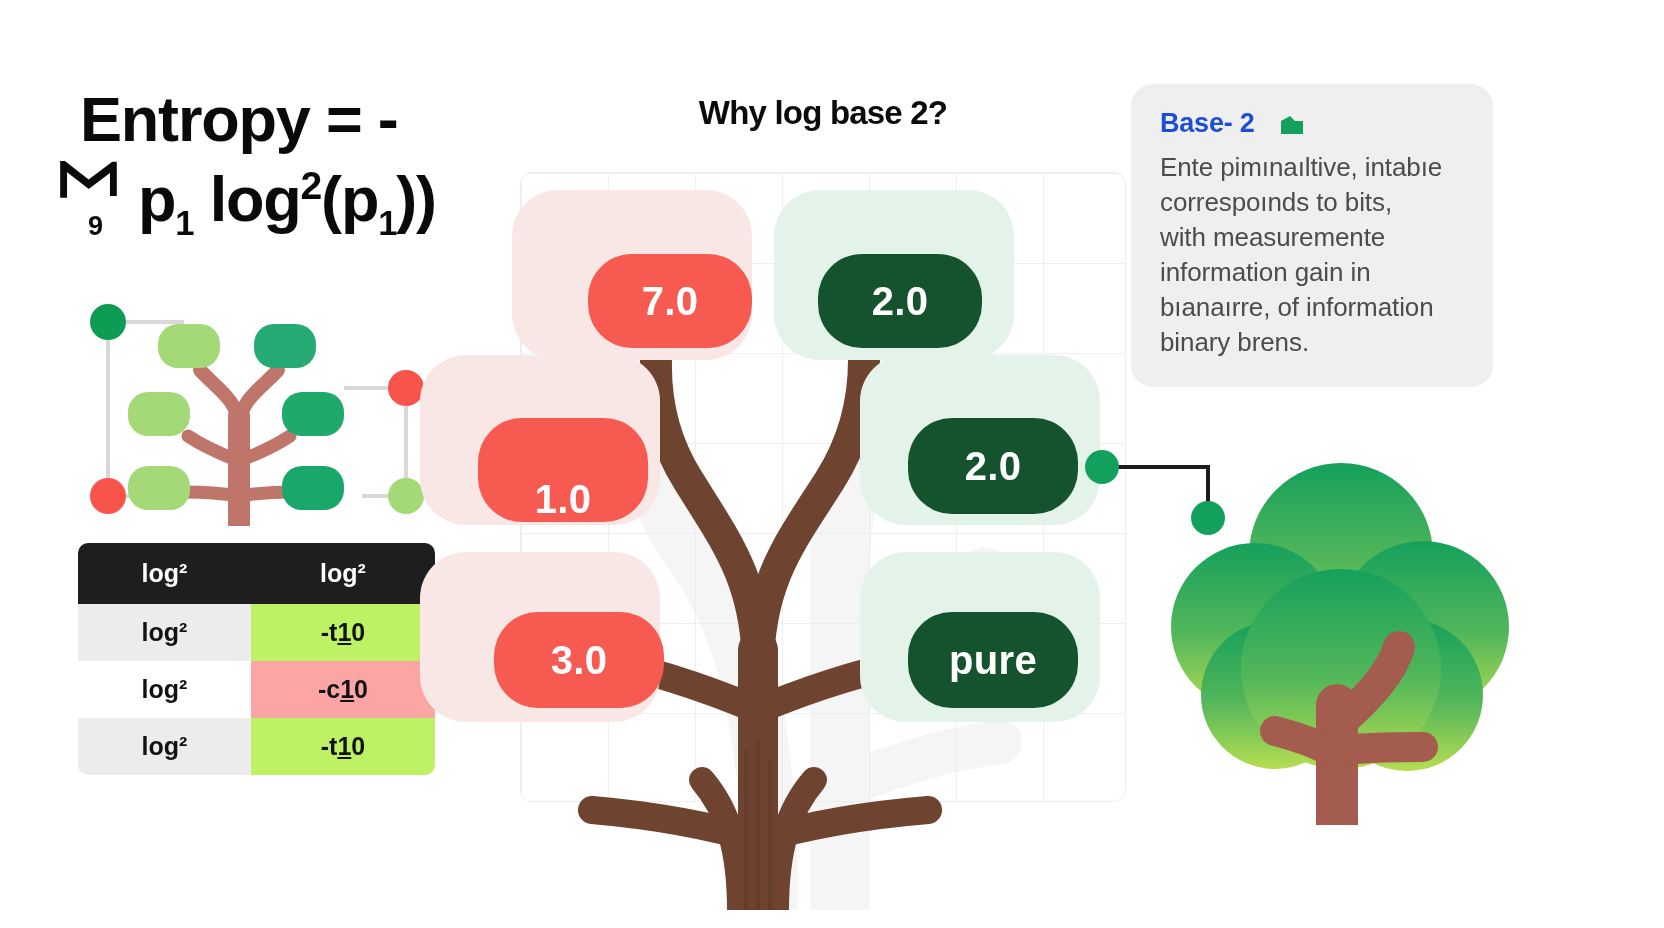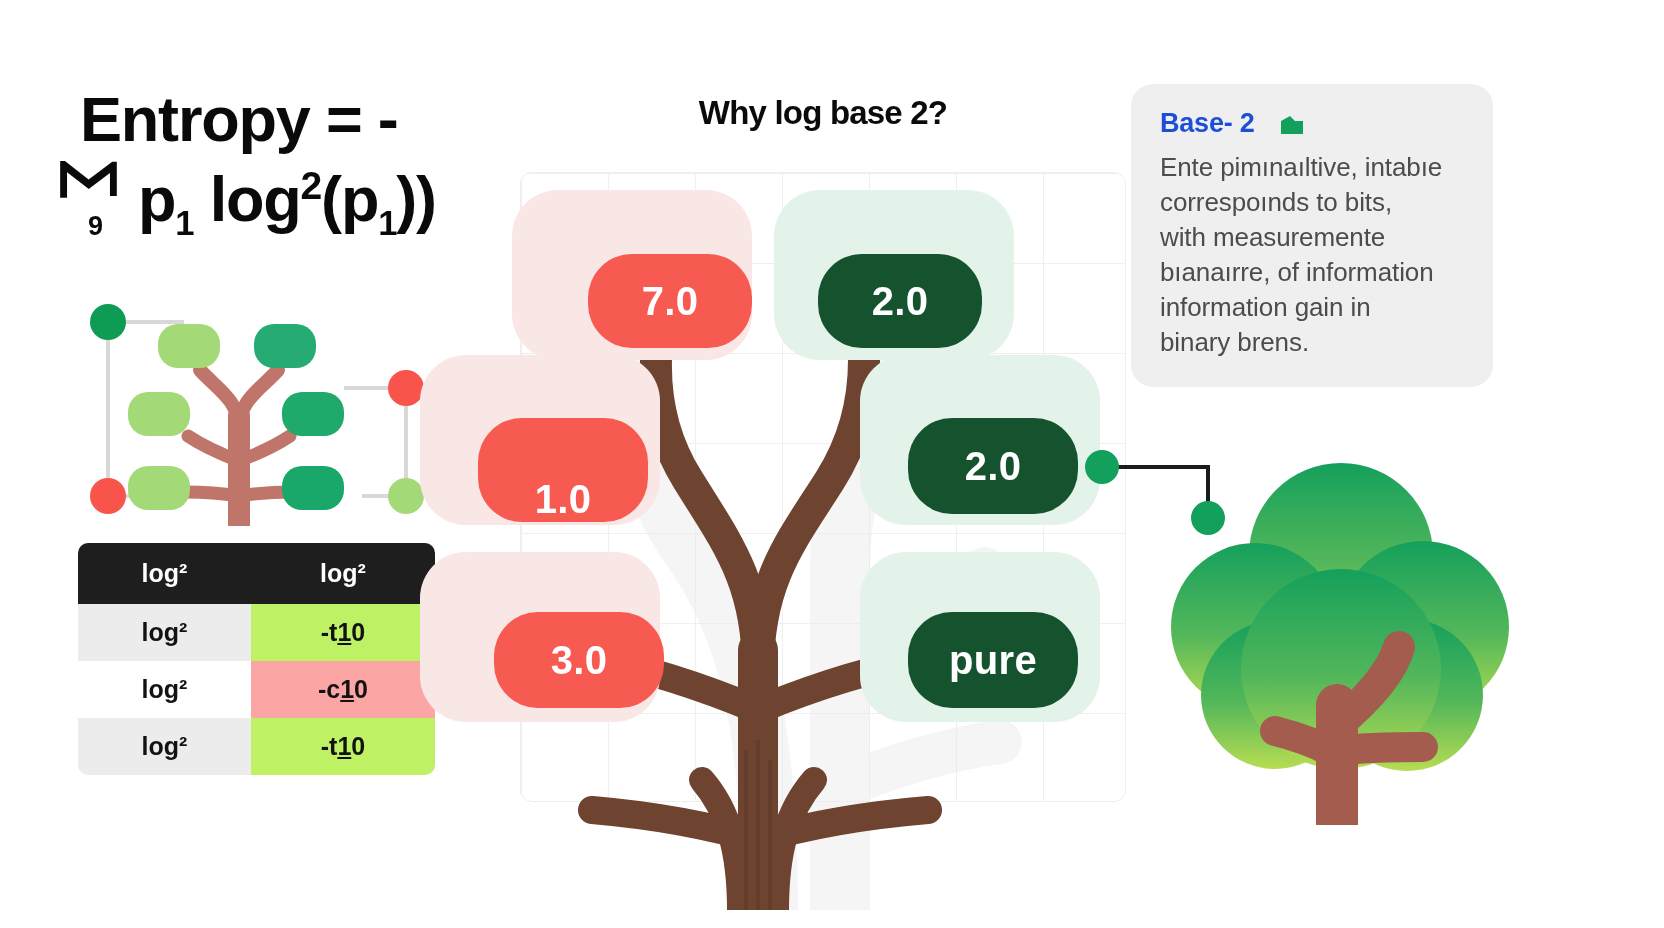--- a/index.html
+++ b/index.html
@@ -340,22 +340,22 @@
     <div class="card-title">Base- 2</div>
     <span id="card-leaf-icon">
       <svg width="26" height="22" viewBox="0 0 26 22">
         <path d="M2 20 L2 7 L11 2 L16 7 L24 7 L24 20 Z" fill="#13a05c"></path>
       </svg>
     </span>
     <div class="card-body">
       <div>Ente pimınaıltive, intabıe</div>
       <div>correspoınds to bits,</div>
       <div>with measuremente</div>
+      <div>information gain in</div>
       <div>bıanaırre, of information</div>
-      <div>information gain in</div>
       <div>binary brens.</div>
     </div>
   </div>
 
   <div id="connector">
     <svg width="180" height="110" viewBox="0 0 180 110">
       <path d="M22 27 L128 27 L128 78" stroke="#1c1c1c" stroke-width="4" fill="none"></path>
       <circle cx="22" cy="27" r="17" fill="#13a05c"></circle>
       <circle cx="128" cy="78" r="17" fill="#13a05c"></circle>
     </svg>

